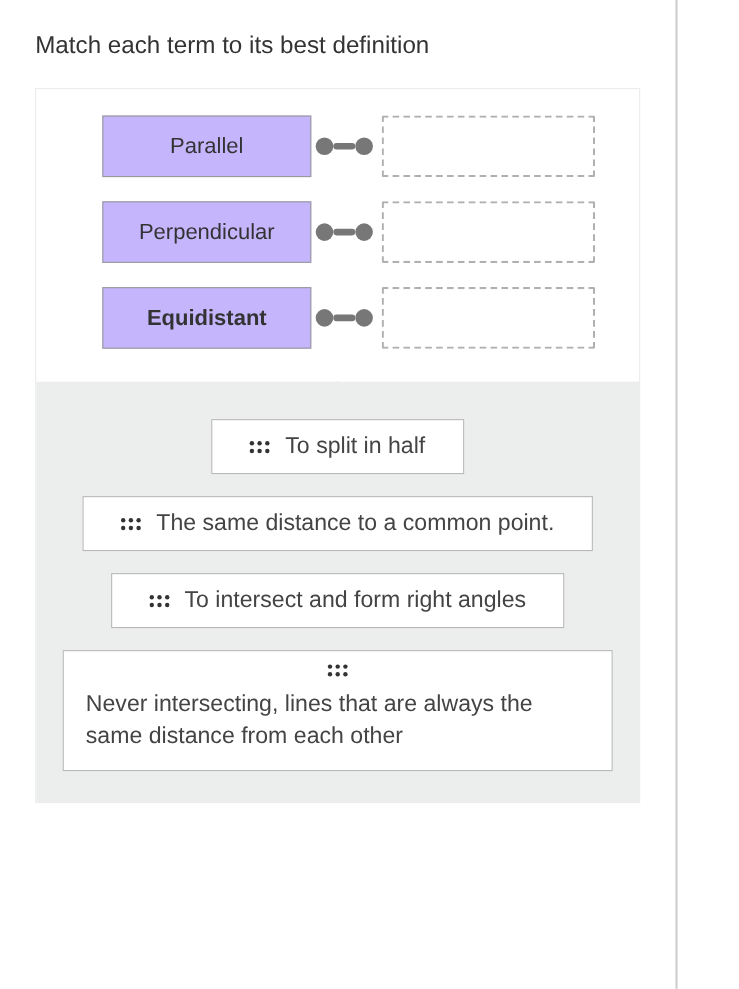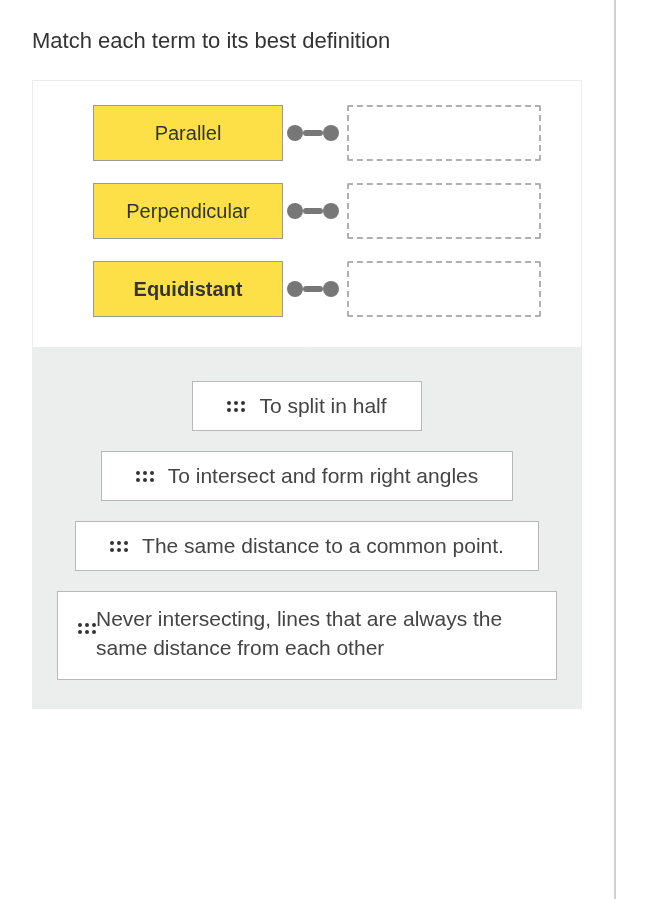--- a/index.html
+++ b/index.html
@@ -35,21 +35,21 @@
   .match-row:last-child { margin-bottom: 6px; font-weight: bold; }
   .term-box {
     width: 190px;
     height: 56px;
     border: 1px solid #9a9a9a;
     display: flex;
     align-items: center;
     justify-content: center;
     font-size: 20px;
     color: #333;
-    background: #fde047;
+    background: #c4b5fd;
   }
   .connector {
     display: flex;
     align-items: center;
     margin: 0 4px;
   }
   .node {
     width: 16px;
     height: 16px;
     border-radius: 50%;
@@ -115,20 +115,21 @@
   }
   .handle .dot {
     width: 4px;
     height: 4px;
     background: #333;
     border-radius: 50%;
   }
   .chip.wide {
     width: 100%;
     display: flex;
+    flex-direction: column;
     align-items: center;
     padding: 12px 20px 16px 20px;
   }
   .chip.wide .handle {
     align-self: center;
     margin: 0 0 10px 0;
   }
   .chip.wide .chip-text {
     text-align: left;
     line-height: 1.4;
@@ -204,37 +205,37 @@
               <span class="dot"></span>
               <span class="dot"></span>
               <span class="dot"></span>
             </span>
           <span class="hrow">
               <span class="dot"></span>
               <span class="dot"></span>
               <span class="dot"></span>
             </span>
         </span>
+        <span class="chip-text">The same distance to a common point.</span>
+      </div>
+
+      <div class="chip">
+        <span class="handle">
+          <span class="hrow">
+              <span class="dot"></span>
+              <span class="dot"></span>
+              <span class="dot"></span>
+            </span>
+          <span class="hrow">
+              <span class="dot"></span>
+              <span class="dot"></span>
+              <span class="dot"></span>
+            </span>
+        </span>
         <span class="chip-text">To intersect and form right angles</span>
-      </div>
-
-      <div class="chip">
-        <span class="handle">
-          <span class="hrow">
-              <span class="dot"></span>
-              <span class="dot"></span>
-              <span class="dot"></span>
-            </span>
-          <span class="hrow">
-              <span class="dot"></span>
-              <span class="dot"></span>
-              <span class="dot"></span>
-            </span>
-        </span>
-        <span class="chip-text">The same distance to a common point.</span>
       </div>
 
       <div class="chip wide">
         <span class="handle">
           <span class="hrow">
               <span class="dot"></span>
               <span class="dot"></span>
               <span class="dot"></span>
             </span>
           <span class="hrow">

